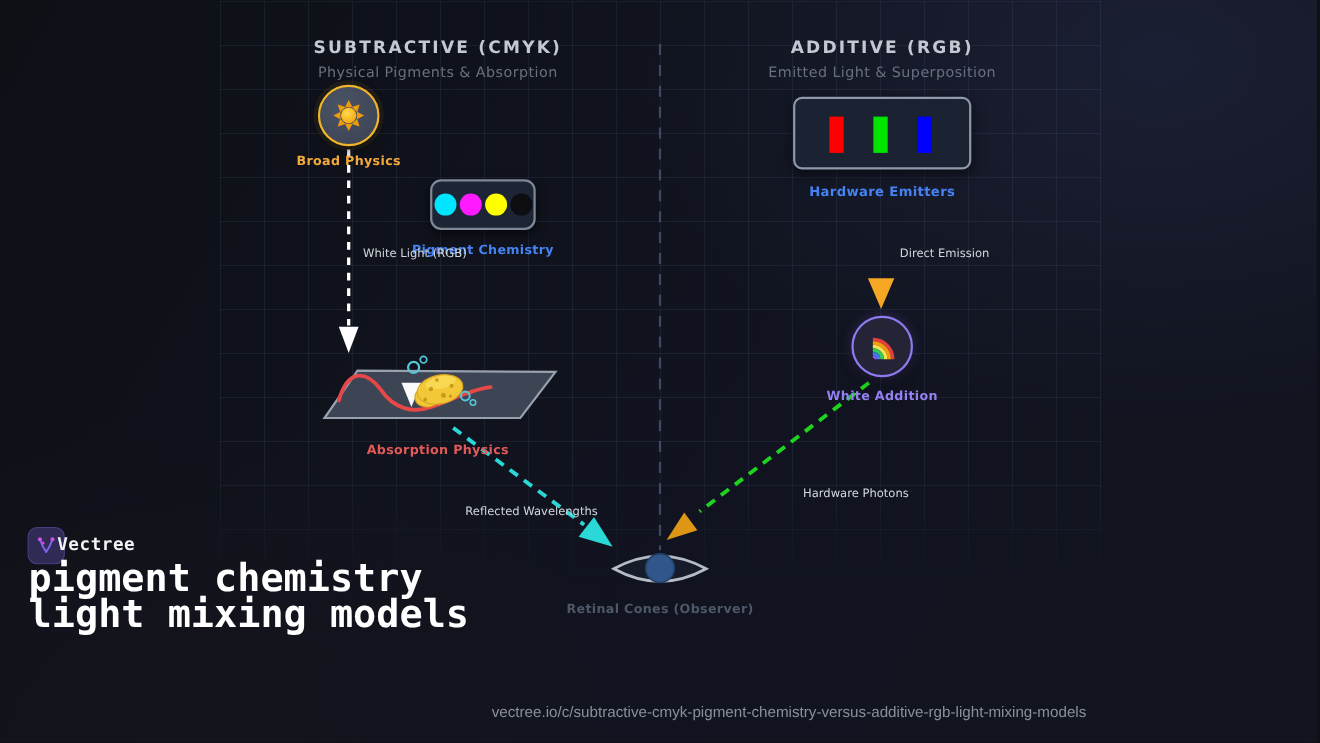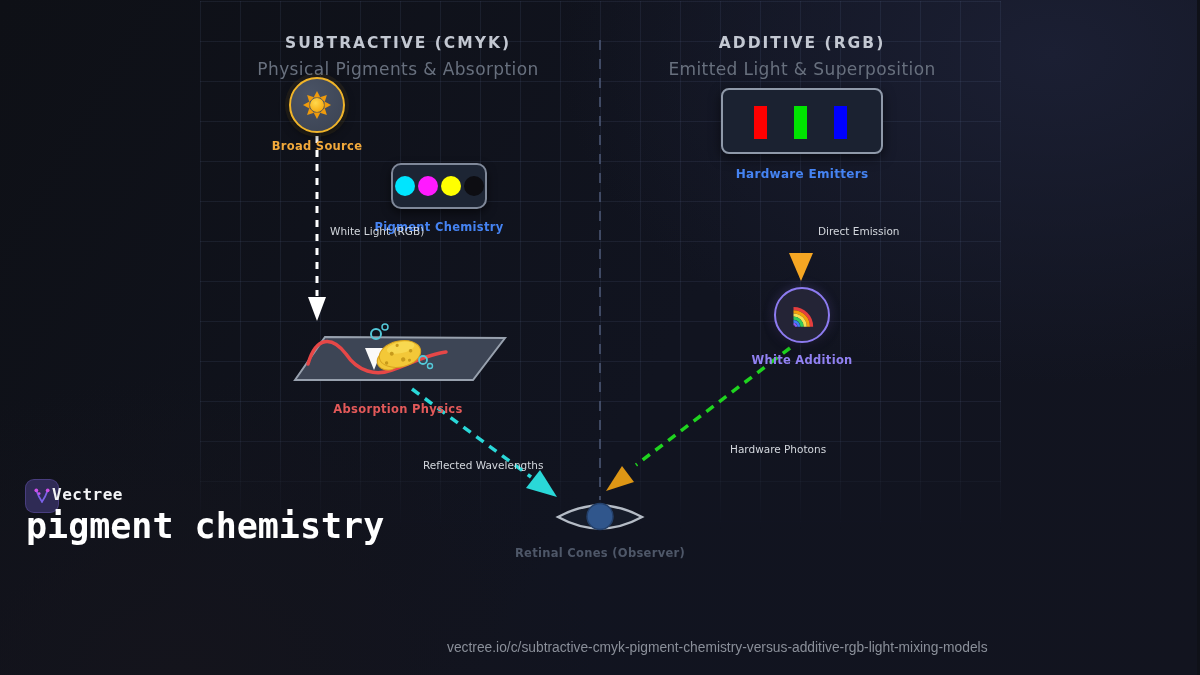--- a/index.html
+++ b/index.html
@@ -15,21 +15,21 @@
   #grid{position:absolute;left:200px;top:1px;width:801px;height:530px;
         background-image:
           repeating-linear-gradient(to right, rgba(130,150,200,0.10) 0 1px, transparent 1px 40px),
           repeating-linear-gradient(to bottom, rgba(130,150,200,0.10) 0 1px, transparent 1px 40px);
         -webkit-mask-image:linear-gradient(to bottom,#000 80%,transparent 100%);
         mask-image:linear-gradient(to bottom,#000 80%,transparent 100%);}
   .abs{position:absolute;}
   .ctr{transform:translateX(-50%);white-space:nowrap;text-align:center;}
   
   .col-title{font-size:15.5px;font-weight:bold;letter-spacing:2px;color:#c3c8d2;}
-  .col-sub{font-size:17px;color:#68707e;letter-spacing:.4px;}
+  .col-sub{font-size:13px;color:#68707e;letter-spacing:.4px;}
   
   .nlabel{font-size:11.5px;font-weight:bold;letter-spacing:.3px;}
   .amber{color:#f2a93b;} .blue{color:#4583f2;} .purple{color:#9181f2;}
   .red{color:#e25959;} .dim{color:#4e5768;}
   .elabel{font-size:10.5px;color:#d3d7dd;white-space:nowrap;}
   
   .circle-node{border-radius:50%;width:56px;height:56px;box-sizing:border-box;
                display:flex;align-items:center;justify-content:center;}
   #sun-node{left:289px;top:77px;border:2.5px solid #f0b429;
             background:radial-gradient(circle at 35% 30%, #4a5365, #3a4252);
@@ -109,21 +109,21 @@
           <path d="M0,-14 L3.4,-7.5 L-3.4,-7.5 Z" transform="rotate(135)"></path>
           <path d="M0,-14 L3.4,-7.5 L-3.4,-7.5 Z" transform="rotate(180)"></path>
           <path d="M0,-14 L3.4,-7.5 L-3.4,-7.5 Z" transform="rotate(225)"></path>
           <path d="M0,-14 L3.4,-7.5 L-3.4,-7.5 Z" transform="rotate(270)"></path>
           <path d="M0,-14 L3.4,-7.5 L-3.4,-7.5 Z" transform="rotate(315)"></path>
         </g>
         <circle r="7" fill="url(#sg)"></circle>
       </svg>
     </span>
   </div>
-  <div class="abs ctr nlabel amber" style="left:317px;top:139px;">Broad Source</div>
+  <div class="abs ctr nlabel amber" style="left:317px;top:139px;">Broad Physics</div>
 
   <div class="abs" id="pigment-box">
     <span style="display:flex;gap:3px;">
       <span class="dot dot-c"></span>
       <span class="dot dot-m"></span>
       <span class="dot dot-y"></span>
       <span class="dot dot-k"></span>
     </span>
   </div>
   <div class="abs ctr nlabel blue" style="left:439px;top:220px;">Pigment Chemistry</div>
@@ -210,17 +210,18 @@
           <circle cx="23" cy="9" r="2.3"></circle>
           <circle cx="12.5" cy="13" r="1.7"></circle>
         </g>
       </svg>
     </span>
   </div>
   <div class="abs" id="brand-name">Vectree</div>
 
   <div class="abs" id="card-title">
     <div>pigment chemistry</div>
+    <div>light mixing models</div>
   </div>
 
   <div class="abs" id="card-url">vectree.io/c/subtractive-cmyk-pigment-chemistry-versus-additive-rgb-light-mixing-models</div>
 
 </div>
 
 </body></html>

